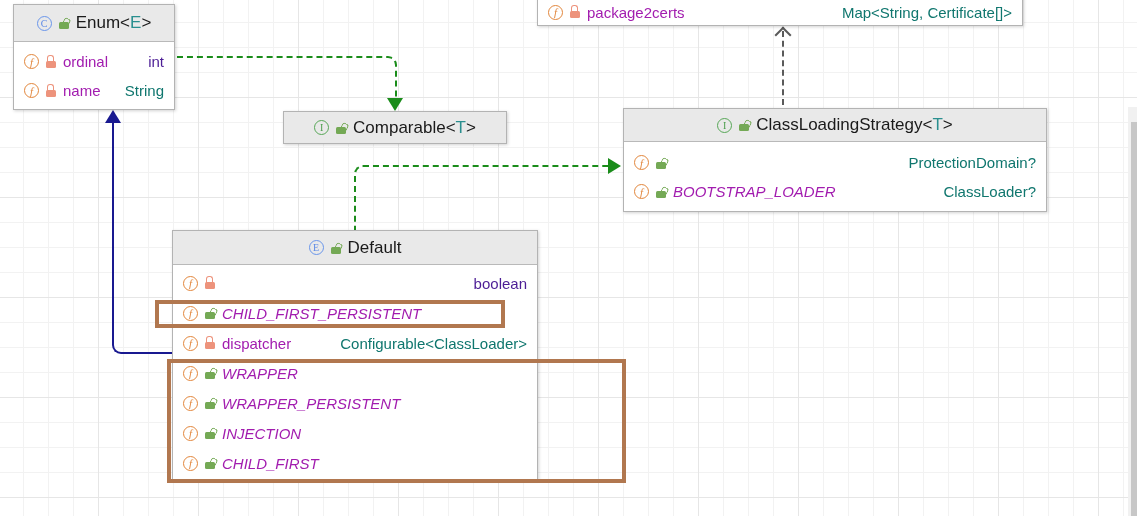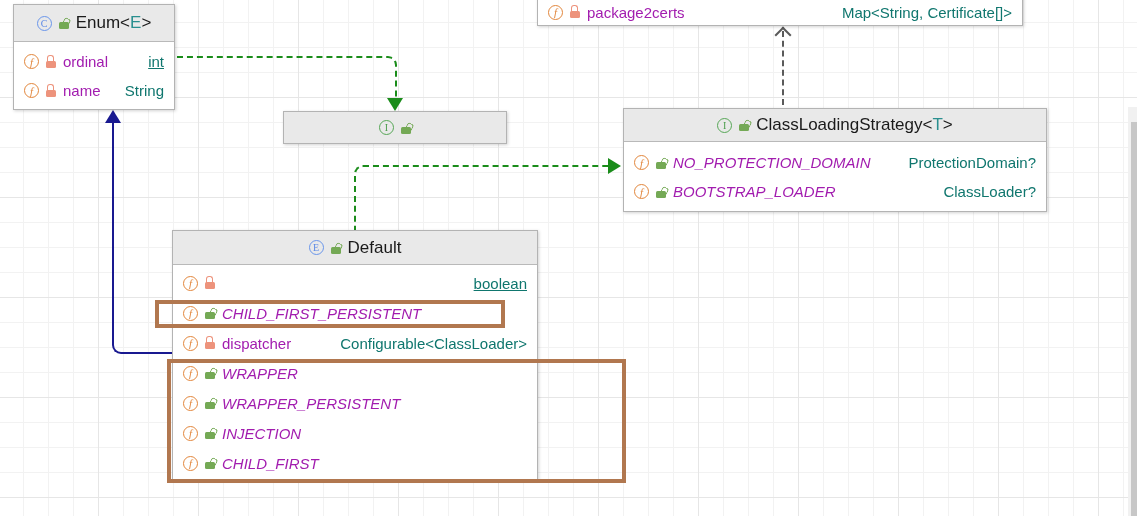--- a/index.html
+++ b/index.html
@@ -36,21 +36,21 @@
   .cicon.fld {border:1.5px solid #e2863c;color:#e2863c;font-size:11px;font-style:italic;}
   .lock{position:relative;width:10px;height:7px;border-radius:1.5px;flex:0 0 auto;margin-top:5px;}
   .lock::before{content:"";position:absolute;width:5px;height:6px;border:1.5px solid;border-bottom:none;border-radius:3px 3px 0 0;top:-6px;}
   .lock.closed{background:#ed937c;}
   .lock.closed::before{border-color:#ed937c;left:0.5px;}
   .lock.open{background:#74a955;}
   .lock.open::before{border-color:#74a955;left:3.5px;transform:rotate(28deg);transform-origin:bottom left;}
   .fname{color:#a21caf;white-space:nowrap;}
   .fname.it{font-style:italic;}
   .ftype{margin-left:auto;color:#0f766e;white-space:nowrap;}
-  .ftype.kw{color:#0f766e;text-decoration:underline;}
+  .ftype.kw{color:#4c1d95;}
   .tp{color:#2a8f8f;}
   
   .edge{position:absolute;pointer-events:none;}
   .tri{position:absolute;width:0;height:0;}
   .hl{position:absolute;border:4px solid #b1774f;box-sizing:border-box;background:transparent;}
   #watermark{
     position:absolute;top:481px;right:3px;font-size:19px;color:#e0e0e0;
     text-shadow:-1px -1px 0 #c2c2c2;letter-spacing:1px;white-space:nowrap;
   }
   #sb-track{position:absolute;right:0;top:107px;width:9px;height:409px;background:#f1f1f1;}
@@ -101,34 +101,34 @@
         <span class="fname">name</span>
         <span class="ftype">String</span>
       </div>
     </div>
   </div>
 
   <div class="umlbox" style="left:283px;top:111px;width:224px;height:33px;">
     <div class="hdr" style="height:100%;border-bottom:none;">
       <span class="cicon ifc">I</span>
       <span class="lock open"></span>
+      <span class="title"><span>Comparable&lt;</span><span class="tp">T</span><span>&gt;</span></span>
     </div>
   </div>
 
   <div class="umlbox" style="left:623px;top:108px;width:424px;height:104px;">
     <div class="hdr" style="height:32px;">
       <span class="cicon ifc">I</span>
       <span class="lock open"></span>
       <span class="title"><span>ClassLoadingStrategy&lt;</span><span class="tp">T</span><span>&gt;</span></span>
     </div>
     <div style="padding-top:6px;">
       <div class="row" style="height:29px;">
         <span class="cicon fld">f</span>
         <span class="lock open"></span>
-        <span class="fname it">NO_PROTECTION_DOMAIN</span>
         <span class="ftype">ProtectionDomain?</span>
       </div>
       <div class="row" style="height:29px;">
         <span class="cicon fld">f</span>
         <span class="lock open"></span>
         <span class="fname it">BOOTSTRAP_LOADER</span>
         <span class="ftype">ClassLoader?</span>
       </div>
     </div>
   </div>

